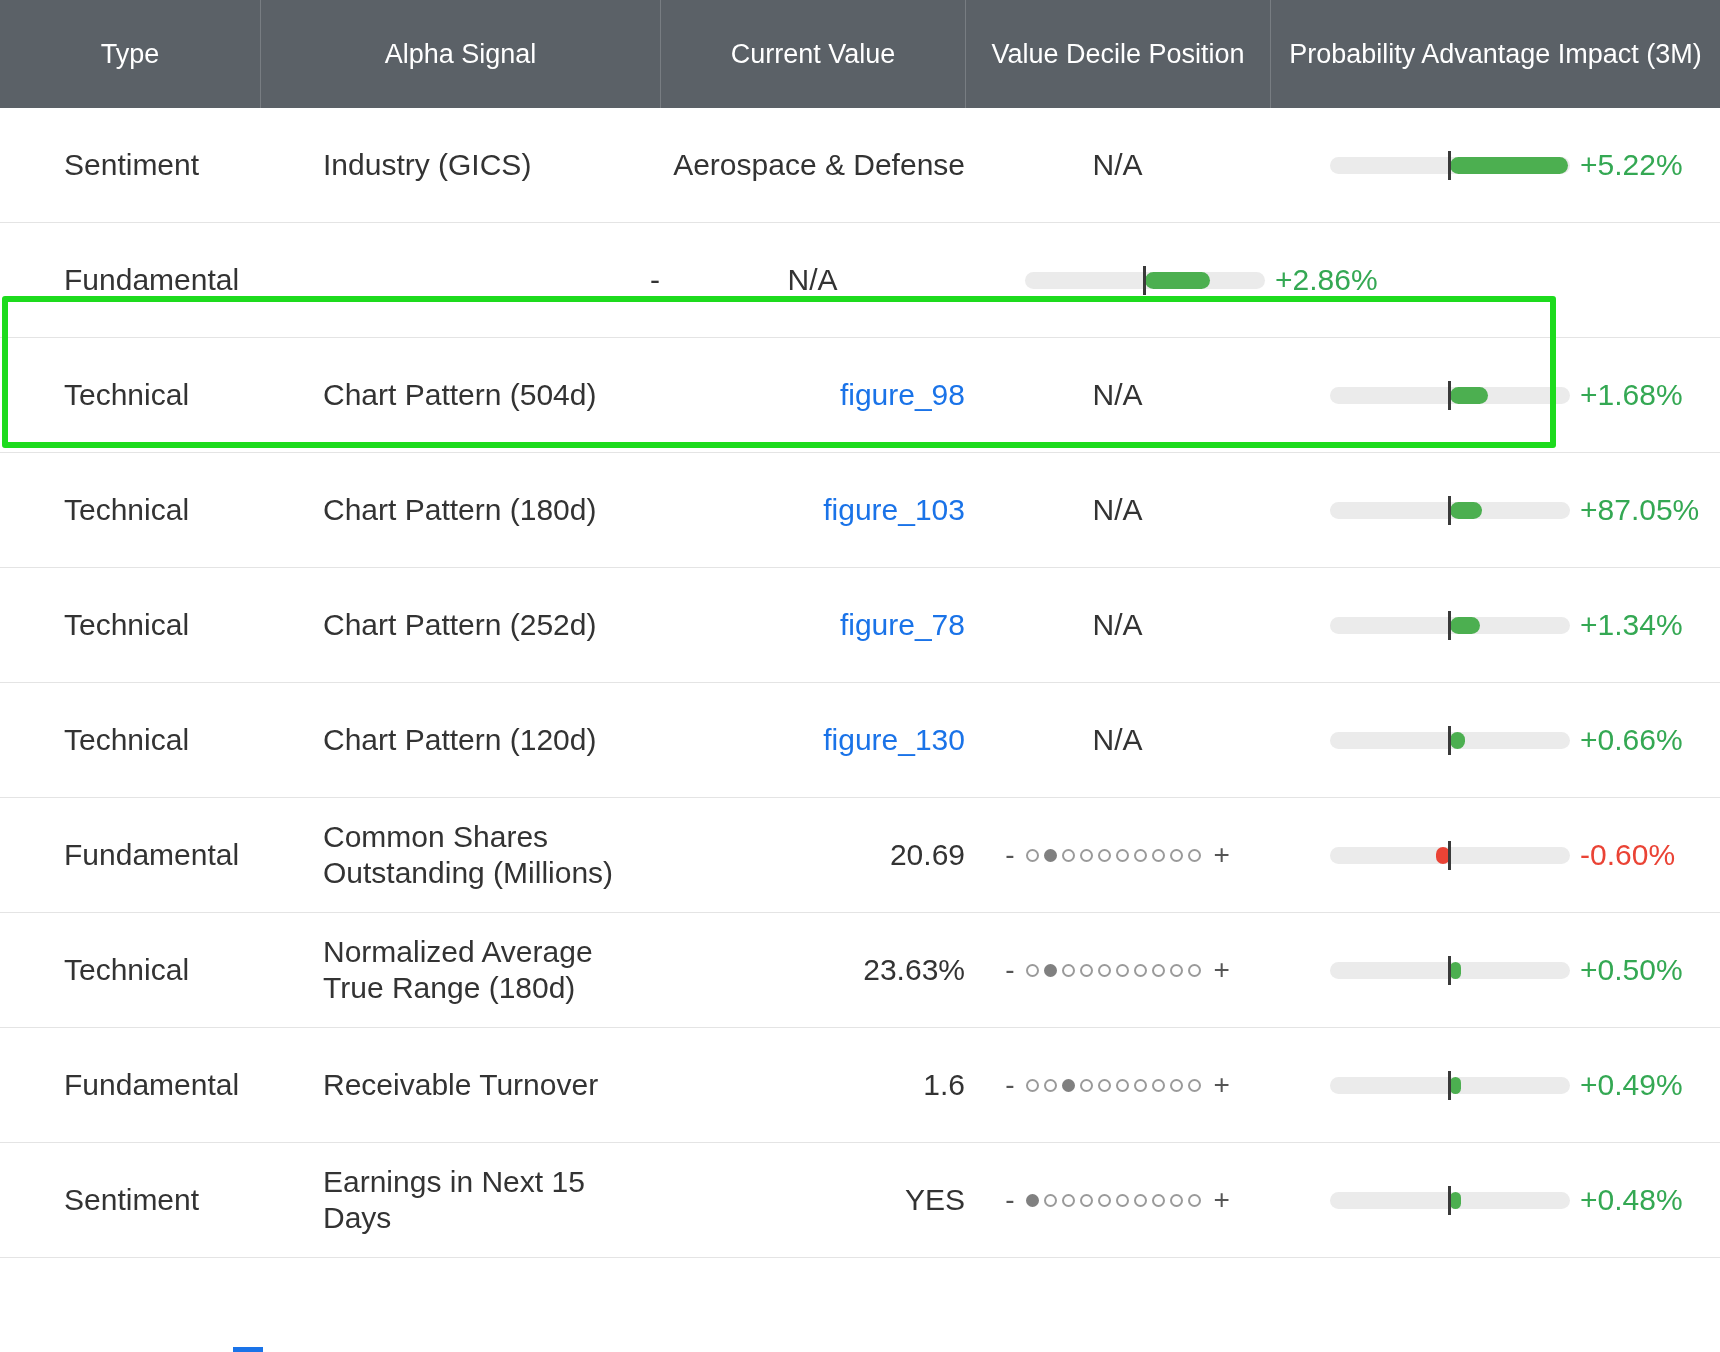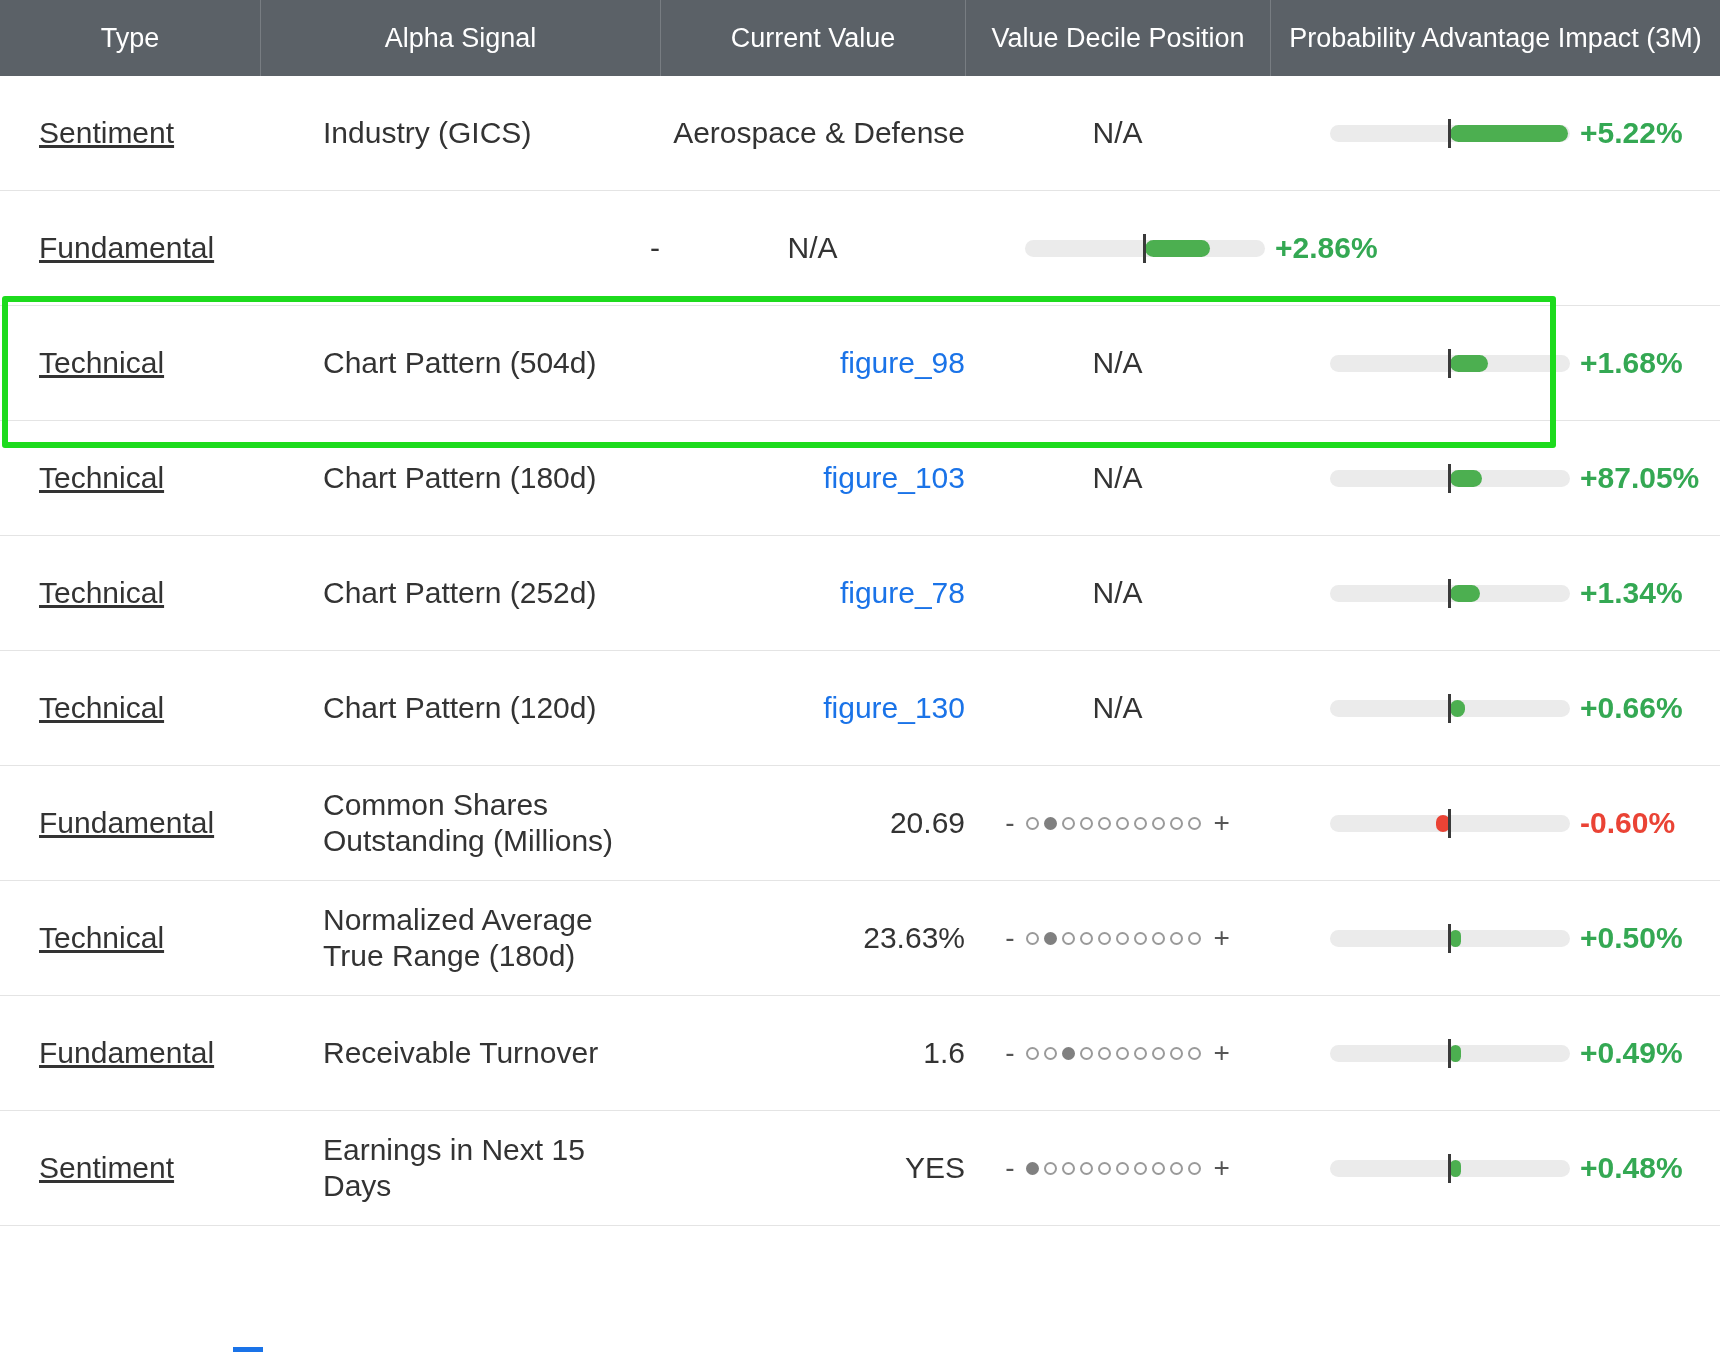--- a/index.html
+++ b/index.html
@@ -2,49 +2,49 @@
 <html style="--header_bg: #5b6167; --green: #34a853; --bar_green: #4caf50; --red: #ea4335; --link: #1a73e8; --highlight: #1ddb1d;"><head>
 <meta charset="utf-8">
 <style>
   * { box-sizing: border-box; margin: 0; padding: 0; }
   html, body { background: #ffffff; }
   body { font-family: "Liberation Sans", sans-serif; }
   .app { position: relative; width: 1720px; height: 1352px; background: #ffffff; overflow: hidden; }
 
   .grid-cols { display: grid; grid-template-columns: 260px 400px 305px 305px 450px; }
 
-  .header { height: 76px; background: var(--header_bg); color: #ffffff; }
+  .header { height: 108px; background: var(--header_bg); color: #ffffff; }
   .hcell {
     display: flex; align-items: center; justify-content: center;
     font-size: 27px; font-weight: 500; text-align: center;
     border-left: 1px solid rgba(255,255,255,0.18);
     padding: 0 10px;
   }
   .hcell:first-child { border-left: none; }
 
   .row { height: 115px; border-bottom: 1px solid #e4e4e4; align-items: center; font-size: 30px; color: #333333; }
   .cell { min-width: 0; }
-  .type-cell { padding-left: 39px; text-decoration: underline; }
+  .type-cell { padding-left: 64px; }
   .signal-cell { padding-left: 63px; padding-right: 40px; line-height: 1.2; }
   .value-cell { text-align: right; }
   .figure-link { color: var(--link); cursor: pointer; }
 
   .decile-cell { display: flex; align-items: center; justify-content: center; gap: 12px; }
   .sign { font-size: 28px; color: #555555; line-height: 1; }
   .dots { display: flex; gap: 5px; align-items: center; }
   .dot { width: 13px; height: 13px; border-radius: 50%; border: 2px solid #9a9a9a; background: transparent; }
   .dot.filled { background: #808080; border-color: #808080; }
 
   .impact-cell { display: flex; align-items: center; padding-left: 60px; }
   .track { position: relative; width: 240px; height: 17px; background: #ebebeb; border-radius: 9px; flex: 0 0 auto; }
   .fill { position: absolute; top: 0; height: 17px; border-radius: 9px; }
   .fill.pos { left: 120px; background: var(--bar_green); }
   .fill.neg { background: var(--red); }
   .tick { position: absolute; left: 118px; top: -6px; width: 3px; height: 29px; background: #3a3a3a; }
-  .impact-label { margin-left: 10px; font-size: 30px; font-weight: 700; white-space: nowrap; }
+  .impact-label { margin-left: 10px; font-size: 30px; font-weight: 400; white-space: nowrap; }
   .impact-label.pos { color: var(--green); }
   .impact-label.neg { color: var(--red); }
 
   .highlight-box {
     position: absolute; left: 2px; top: 296px; width: 1554px; height: 152px;
     border: 6px solid var(--highlight); border-radius: 3px; pointer-events: none;
   }
   .bottom-sliver { position: absolute; left: 233px; bottom: 0; width: 30px; height: 5px; background: var(--link); }
 </style>
 </head>

